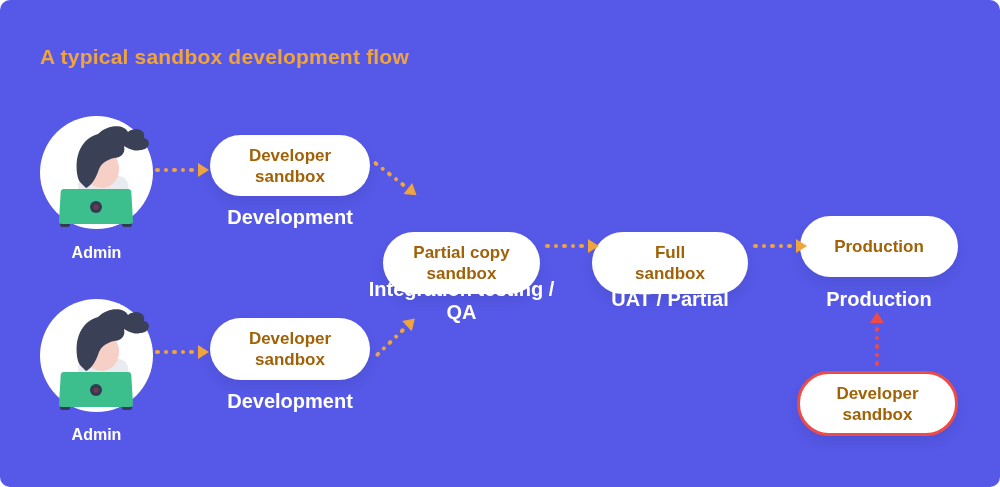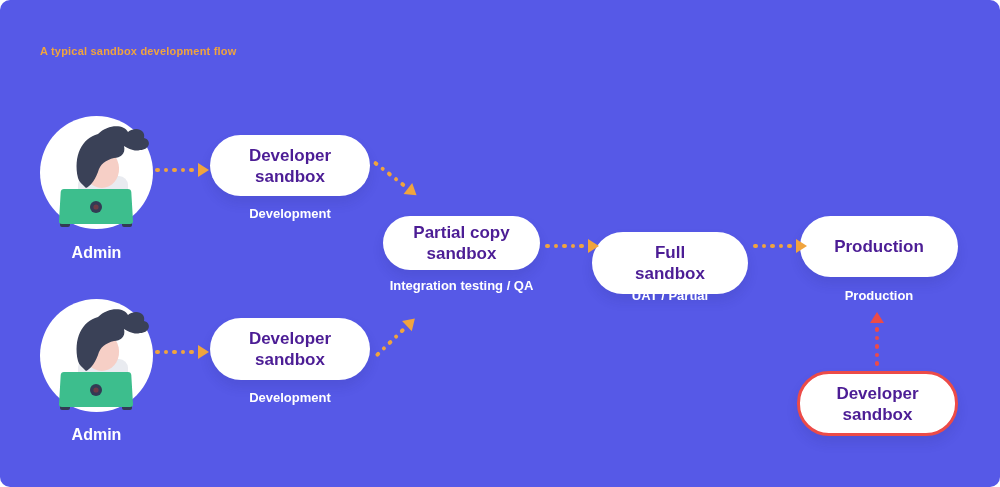--- a/index.html
+++ b/index.html
@@ -15,46 +15,46 @@
     height: 487px;
     background: #5659E7;
     border-radius: 10px;
     overflow: hidden;
   }
   .diagram-title {
     position: absolute;
     left: 40px;
     top: 45px;
     color: #F0A43E;
-    font-size: 11px;
+    font-size: 21px;
     font-weight: bold;
     letter-spacing: 0.2px;
   }
   
   .node {
     position: absolute;
     background: #ffffff;
     border-radius: 32px;
     display: flex;
     flex-direction: column;
     justify-content: center;
     align-items: center;
     text-align: center;
-    color: #4c1d95;
+    color: #a16207;
     font-weight: bold;
     font-size: 17px;
     line-height: 21px;
     box-shadow: 0 7px 12px rgba(35, 35, 110, 0.12);
   }
   .node.hotfix { border: 3px solid #EC4B48; }
   .caption {
     position: absolute;
     color: #ffffff;
     font-weight: bold;
-    font-size: 13px;
+    font-size: 20px;
     text-align: center;
   }
   .actor-label {
     position: absolute;
     color: #ffffff;
     font-weight: bold;
     font-size: 16px;
     text-align: center;
   }
   
@@ -135,21 +135,21 @@
     </span>
   </div>
   <div class="actor-label" style="left:40px; top:426px; width:113px;">Admin</div>
 
   <div class="node" style="left:210px; top:135px; width:160px; height:61px;">
     <div>Developer</div>
     <div>sandbox</div>
   </div>
   <div class="caption" style="left:210px; top:206px; width:160px;">Development</div>
 
-  <div class="node" style="left:383px; top:216px; width:157px; height:54px;">
+  <div class="node" style="left:383px; top:232px; width:157px; height:62px;">
     <div>Partial copy</div>
     <div>sandbox</div>
   </div>
   <div class="caption" style="left:361px; top:278px; width:201px;">Integration testing / QA</div>
 
   <div class="node" style="left:592px; top:232px; width:156px; height:62px;">
     <div>Full</div>
     <div>sandbox</div>
   </div>
   <div class="caption" style="left:592px; top:288px; width:156px;">UAT / Partial</div>

